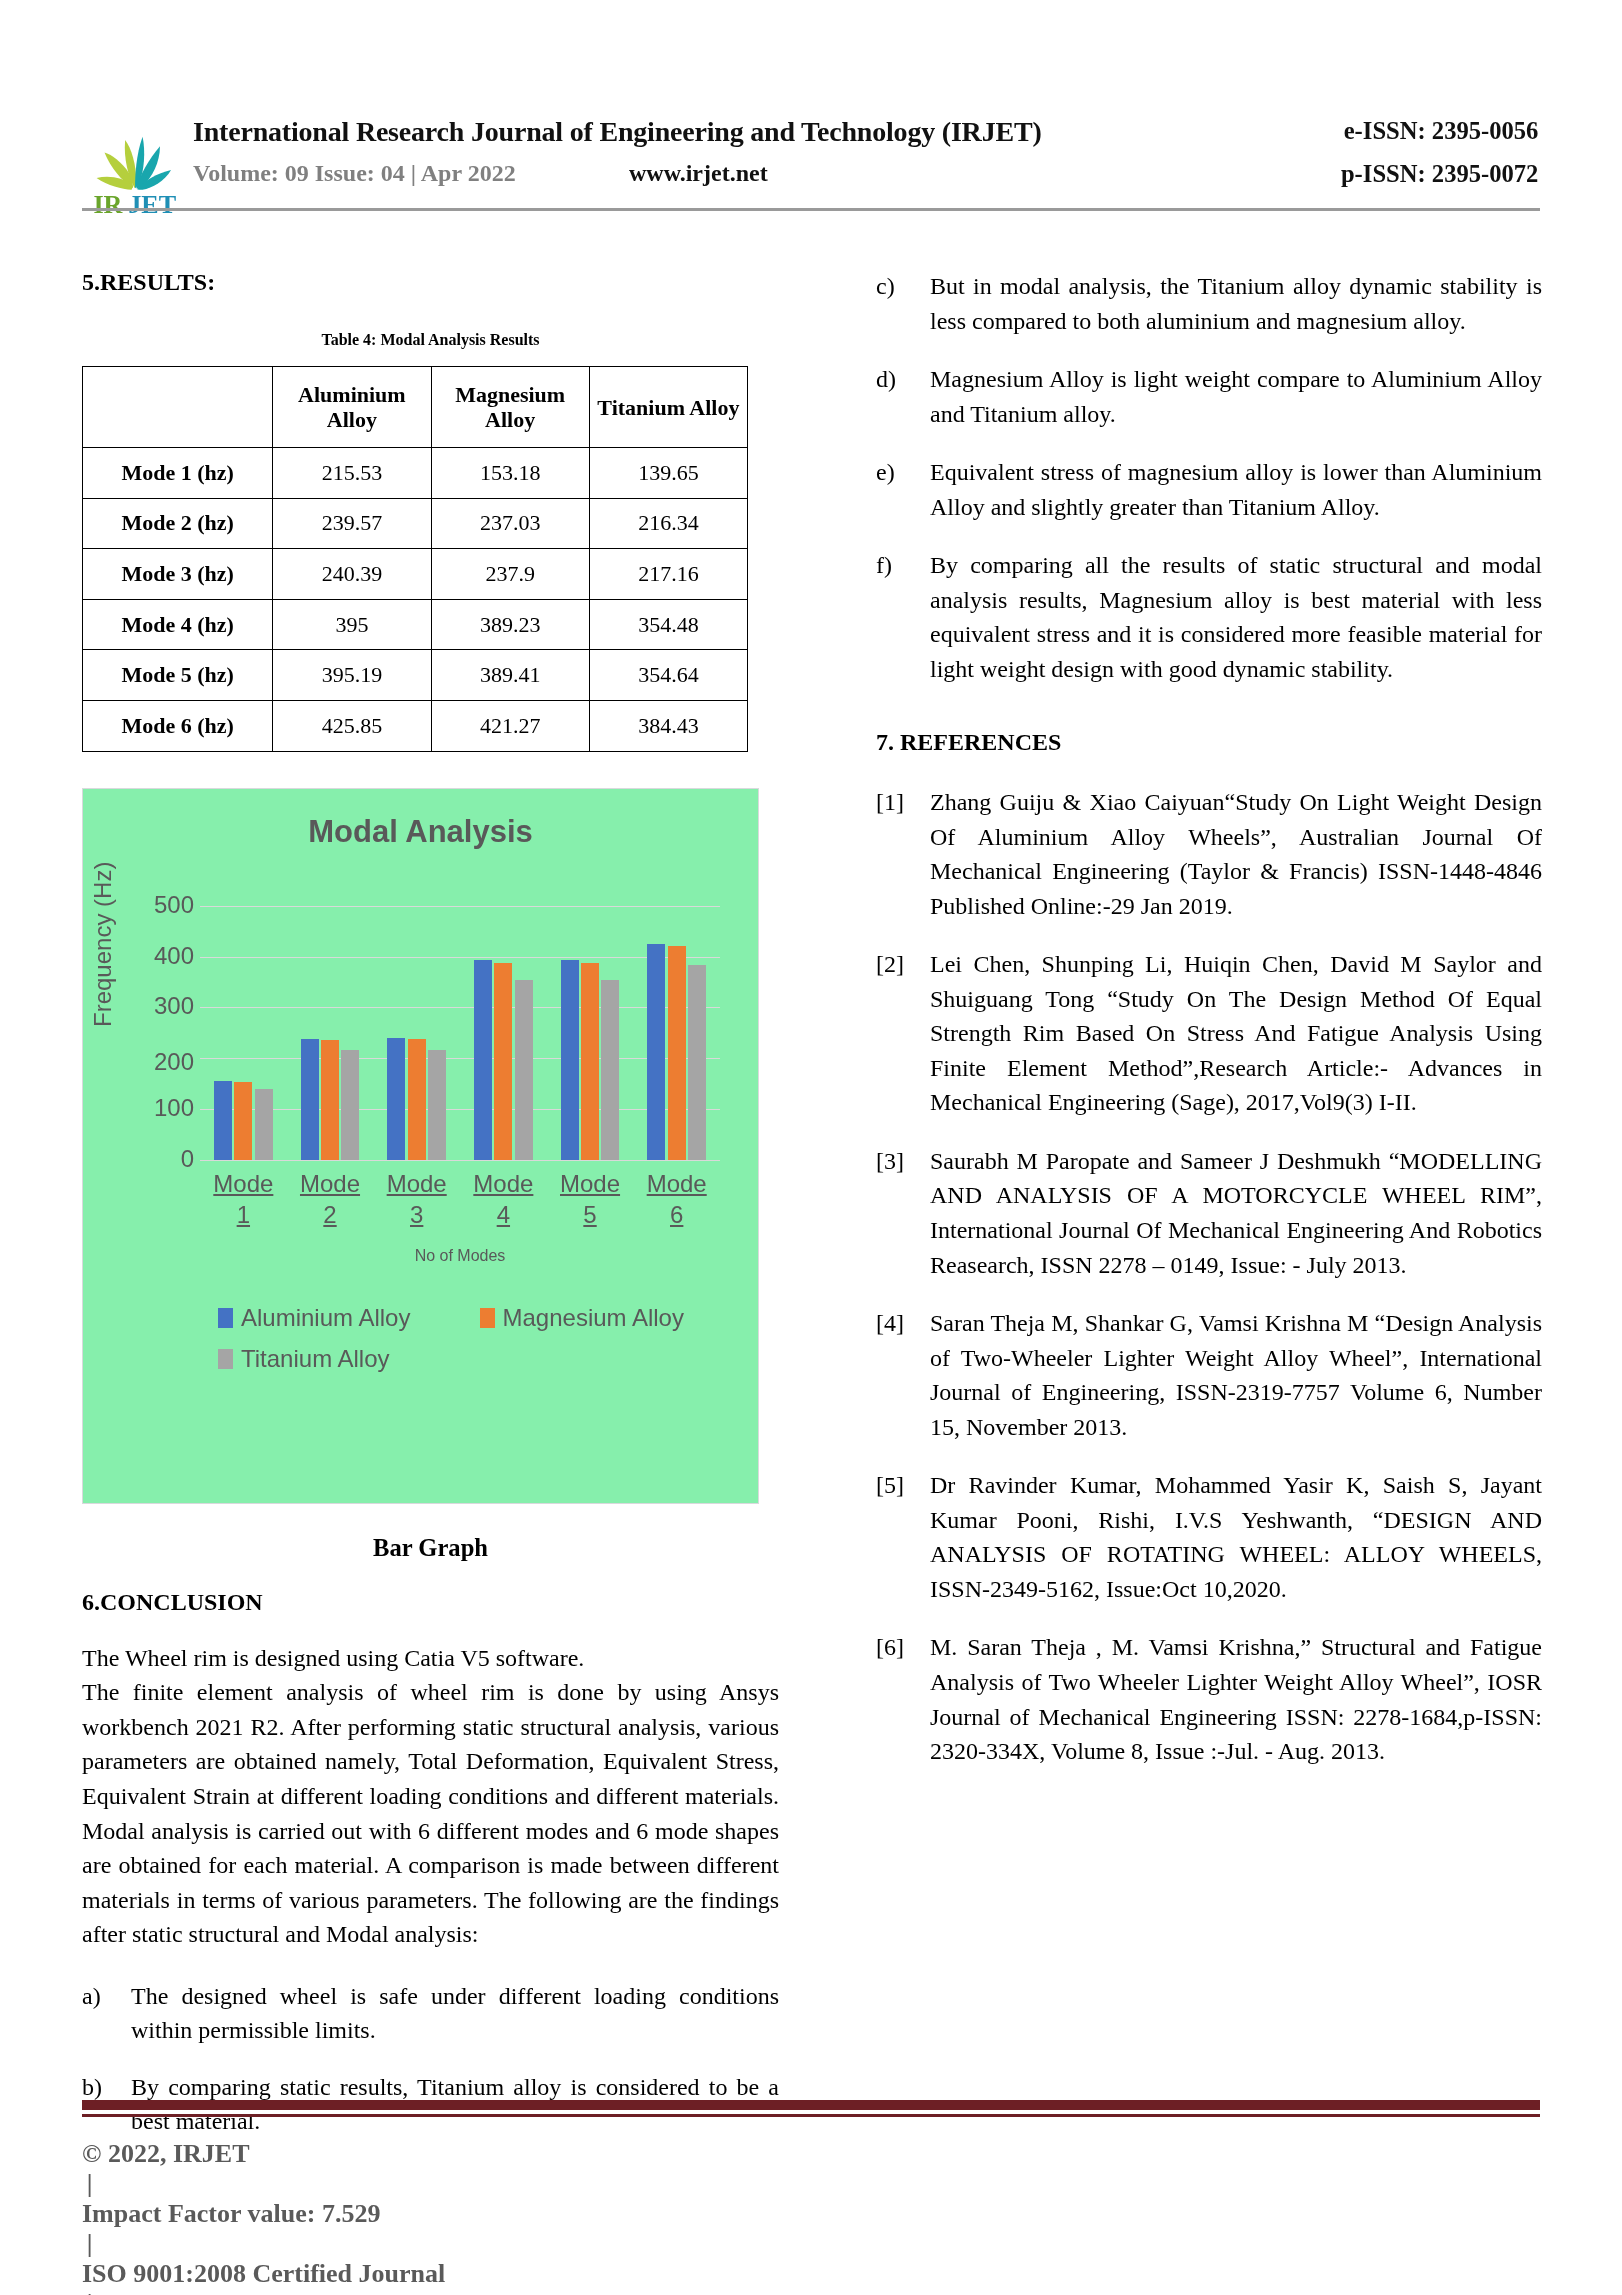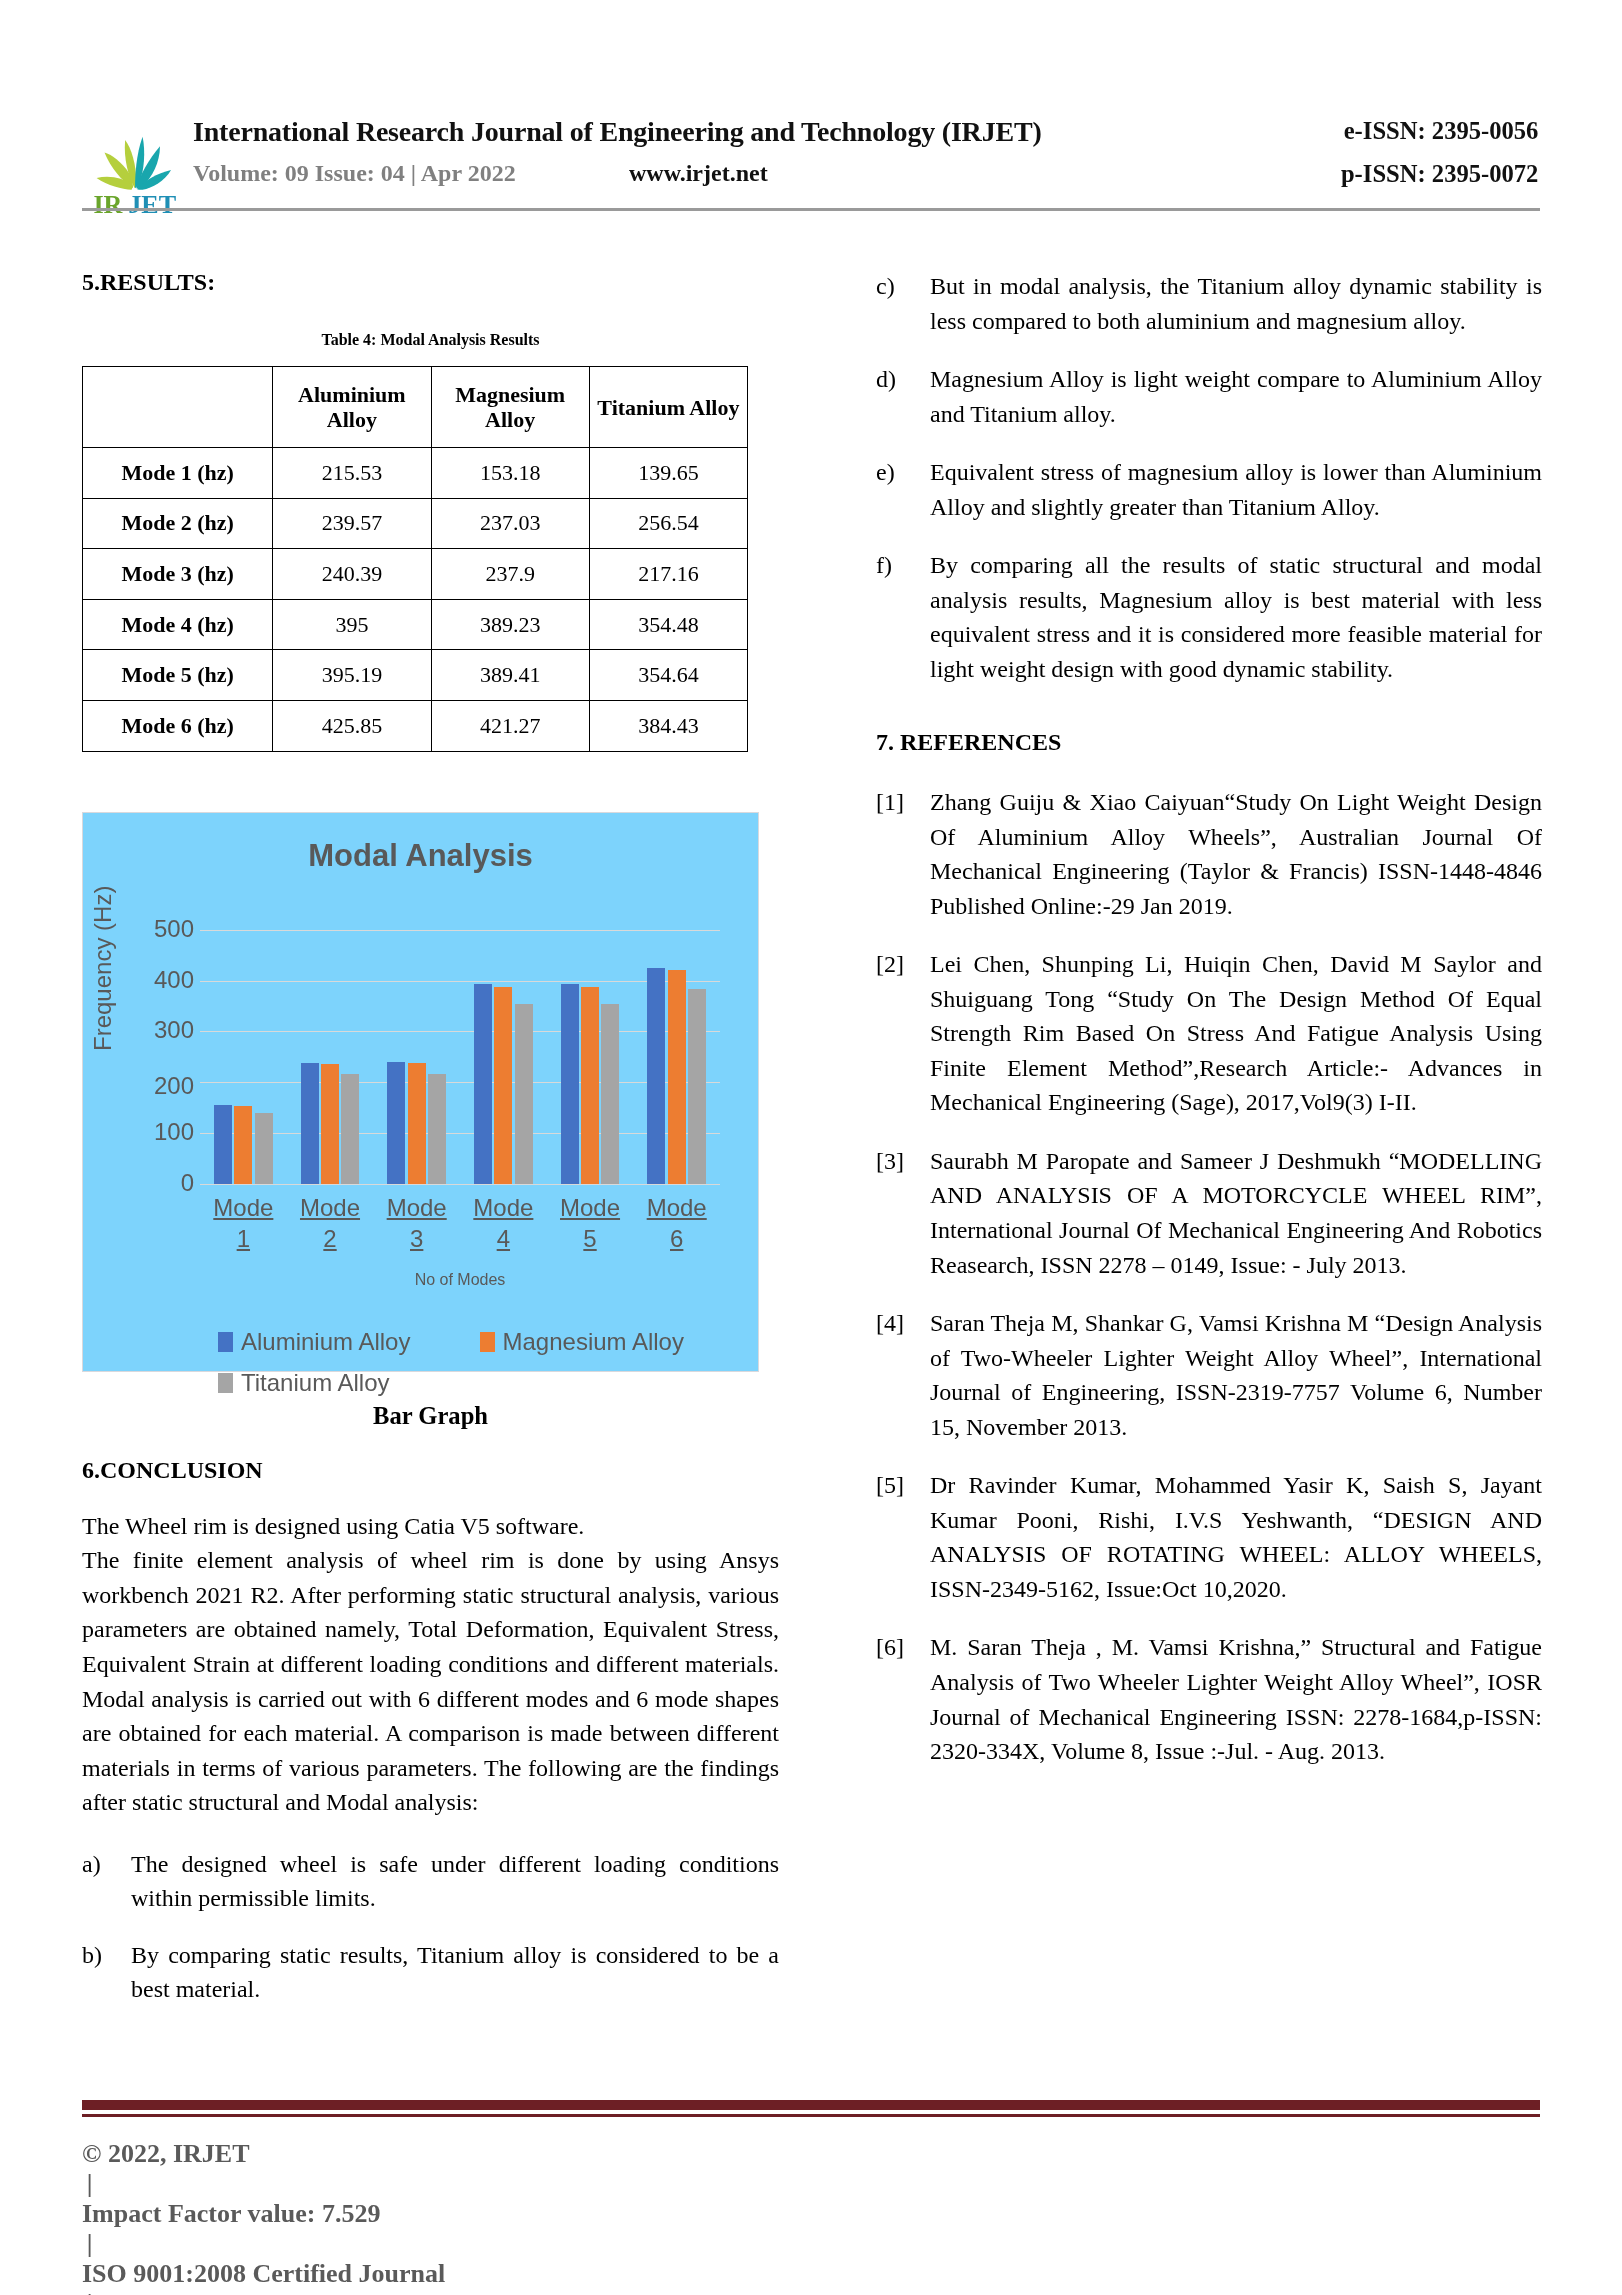--- a/index.html
+++ b/index.html
@@ -162,25 +162,25 @@
     height: 40px;
   }
   col.c0 { width: 190px; }
   col.c1 { width: 158px; }
   col.c2 { width: 158px; }
   col.c3 { width: 158px; }
 
   
   .chart-box {
     position: relative;
-    margin-top: 60px;
+    margin-top: 36px;
     width: 677px;
-    height: 560px;
+    height: 716px;
     border: 1.6px solid #d9d9dd;
-    background: #7dd3fc;
+    background: #86efac;
     box-sizing: border-box;
   }
   .chart-title {
     position: absolute;
     left: 0; right: 0;
     top: 25px;
     text-align: center;
     font-family: "Liberation Sans", sans-serif;
     font-weight: bold;
     font-size: 31px;
@@ -465,21 +465,21 @@
           <tr>
             <td class="rowhdr">Mode 1 (hz)</td>
             <td>215.53</td>
             <td>153.18</td>
             <td>139.65</td>
           </tr>
           <tr>
             <td class="rowhdr">Mode 2 (hz)</td>
             <td>239.57</td>
             <td>237.03</td>
-            <td>256.54</td>
+            <td>216.34</td>
           </tr>
           <tr>
             <td class="rowhdr">Mode 3 (hz)</td>
             <td>240.39</td>
             <td>237.9</td>
             <td>217.16</td>
           </tr>
           <tr>
             <td class="rowhdr">Mode 4 (hz)</td>
             <td>395</td>

